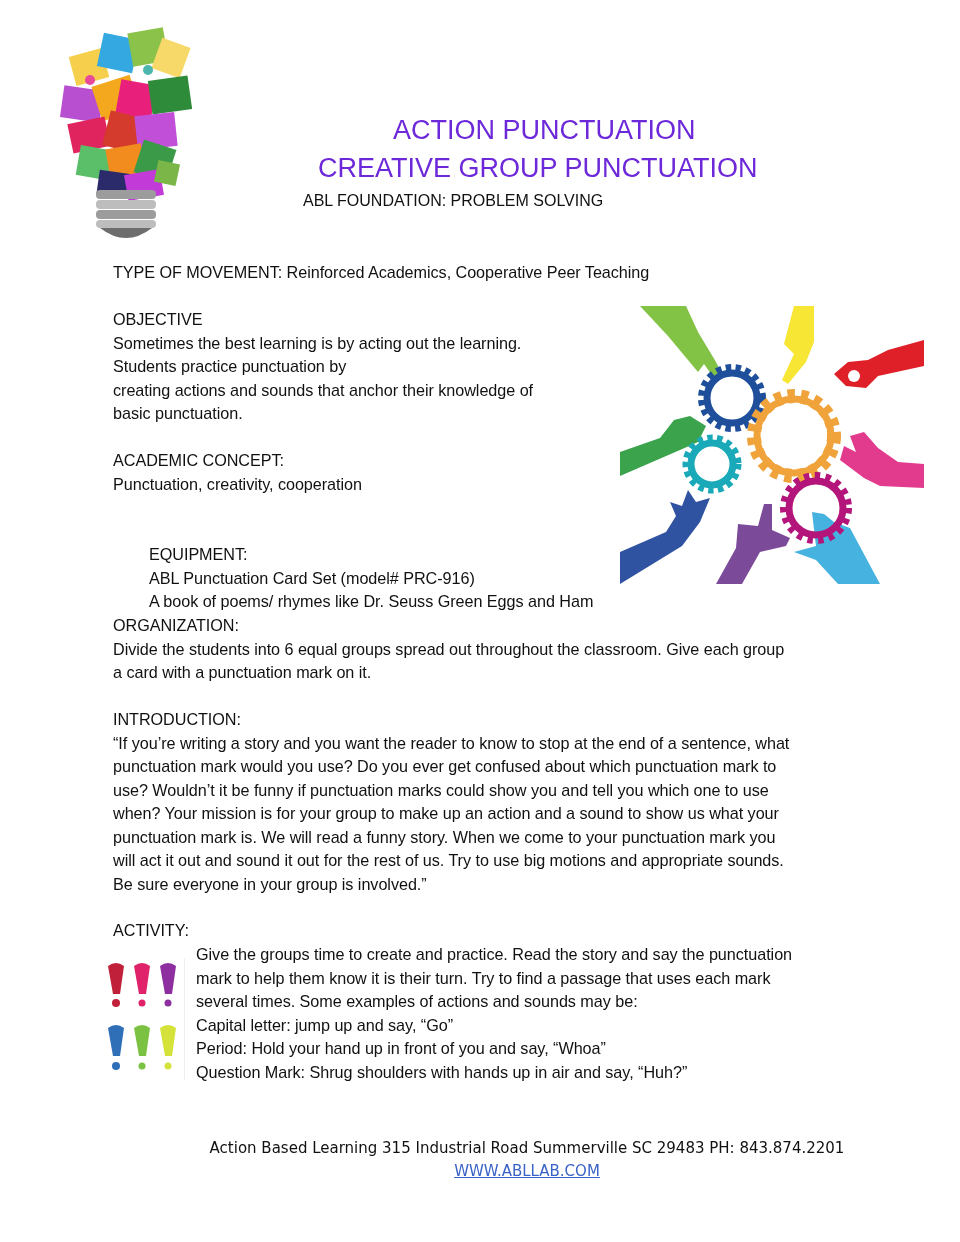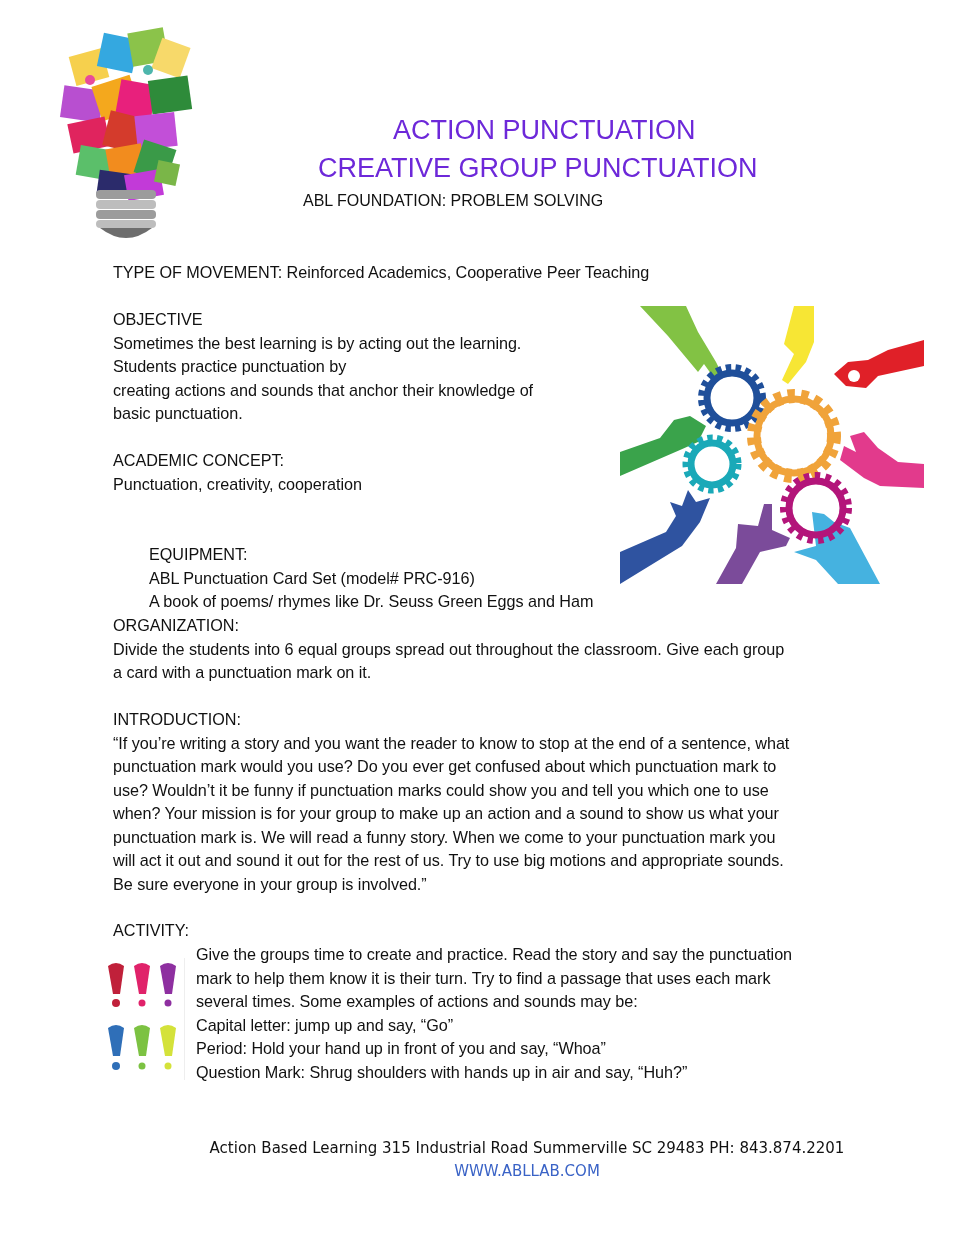--- a/index.html
+++ b/index.html
@@ -6,21 +6,21 @@
   body { width: 960px; height: 1242px; position: relative; overflow: hidden;
          font-family: "Liberation Sans", sans-serif; color: #111; }
   .abs { position: absolute; }
   .title { font-size: 27px; line-height: 38px; white-space: nowrap; color: #6d28d9; }
   .sub { font-size: 16px; white-space: nowrap; }
   .txt { font-size: 16.2px; line-height: 23.5px; white-space: nowrap; letter-spacing: -0.05px; }
   .block { position: absolute; left: 113px; }
   .line { display: block; height: 23.5px; }
   .footer { position: absolute; left: 0; width: 960px; text-align: center;
             font-family: "DejaVu Sans", sans-serif; font-size: 15px; color: #111; padding-left: 47px; }
-  .footer-link { color: #3a63c6; font-size: 15px; }
+  .footer-link { color: #3a63c6; text-decoration: underline; font-size: 15px; }
 </style>
 </head>
 <body>
 
 <div class="abs" style="left:52px;top:22px;width:148px;height:222px;">
   <svg width="148" height="222" viewBox="0 0 148 222">
 
     <rect x="20" y="30" width="34" height="30" fill="#f6d04d" transform="rotate(-15 37 45)"></rect>
     <rect x="48" y="14" width="36" height="34" fill="#34a8e0" transform="rotate(12 66 31)"></rect>
     <rect x="78" y="8" width="36" height="34" fill="#8bc34a" transform="rotate(-10 96 25)"></rect>

